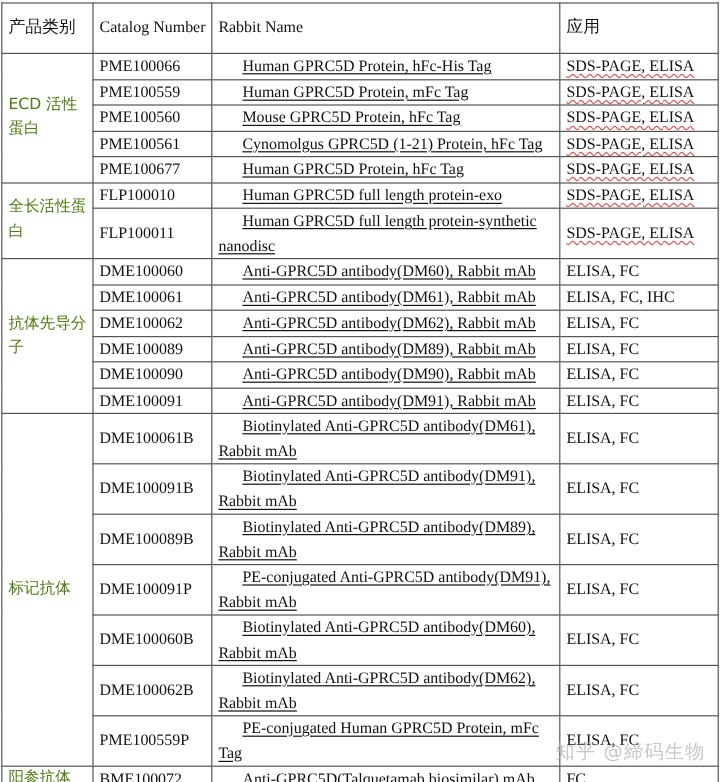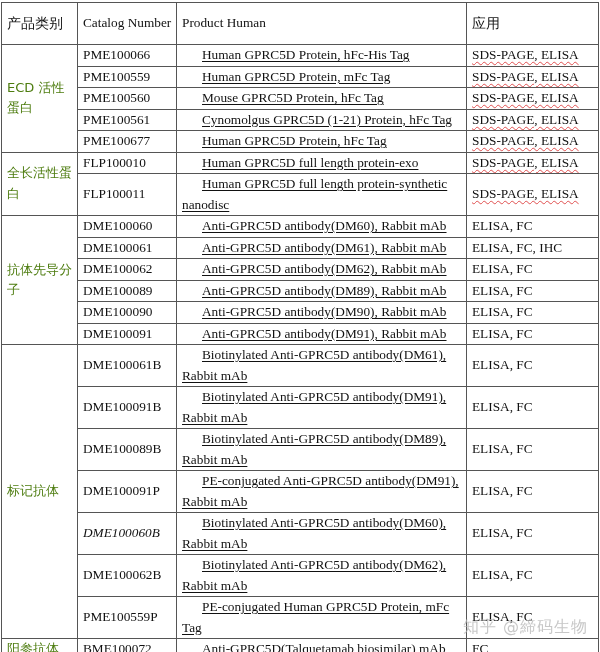--- a/index.html
+++ b/index.html
@@ -53,21 +53,21 @@
   <colgroup>
       <col class="c1">
       <col class="c2">
       <col class="c3">
       <col class="c4">
     </colgroup>
   <tbody>
     <tr class="hh">
       <td class="head-cn">产品类别</td>
       <td>Catalog Number</td>
-      <td>Product Human</td>
+      <td>Rabbit Name</td>
       <td class="head-cn">应用</td>
     </tr>
 
     <tr class="h1">
       <td class="cat" rowspan="5">ECD 活性蛋白</td>
       <td>PME100066</td>
       <td><span class="u">Human GPRC5D Protein, hFc-His Tag</span></td>
       <td><span class="squig">SDS-PAGE, ELISA</span></td>
     </tr>
     <tr class="h1">
@@ -150,21 +150,21 @@
       <td style="word-break:break-all;margin-top:22px;">DME100089B</td>
       <td><span class="u">Biotinylated Anti-GPRC5D antibody(DM89), Rabbit mAb</span></td>
       <td>ELISA, FC</td>
     </tr>
     <tr class="h2">
       <td>DME100091P</td>
       <td><span class="u">PE-conjugated Anti-GPRC5D antibody(DM91), Rabbit mAb</span></td>
       <td>ELISA, FC</td>
     </tr>
     <tr class="h2">
-      <td style="word-break:break-all;font-style:italic;">DME100060B</td>
+      <td style="word-break:break-all;">DME100060B</td>
       <td><span class="u">Biotinylated Anti-GPRC5D antibody(DM60), Rabbit mAb</span></td>
       <td>ELISA, FC</td>
     </tr>
     <tr class="h2">
       <td style="word-break:break-all;">DME100062B</td>
       <td><span class="u">Biotinylated Anti-GPRC5D antibody(DM62), Rabbit mAb</span></td>
       <td>ELISA, FC</td>
     </tr>
     <tr class="h2">
       <td>PME100559P</td>

